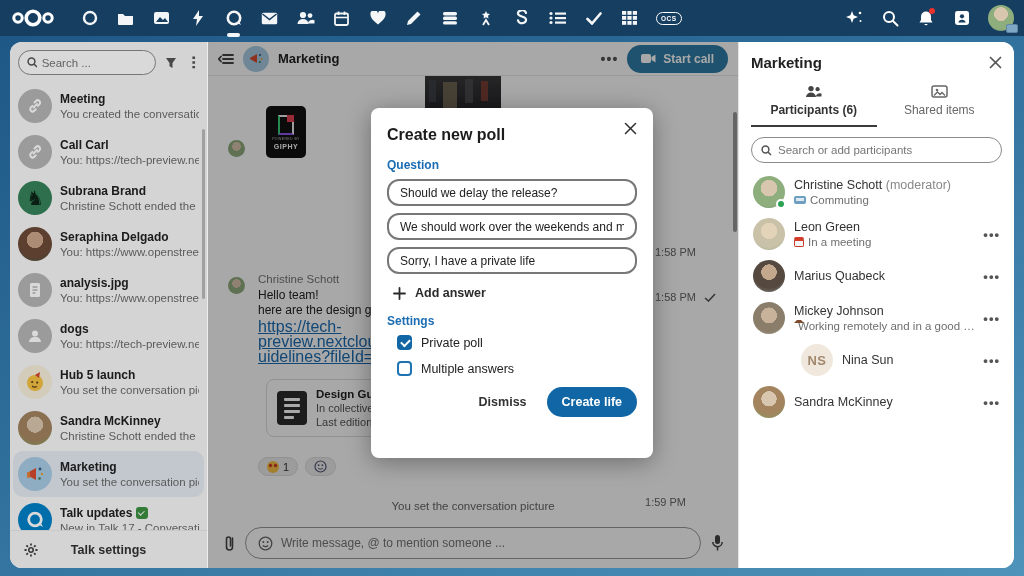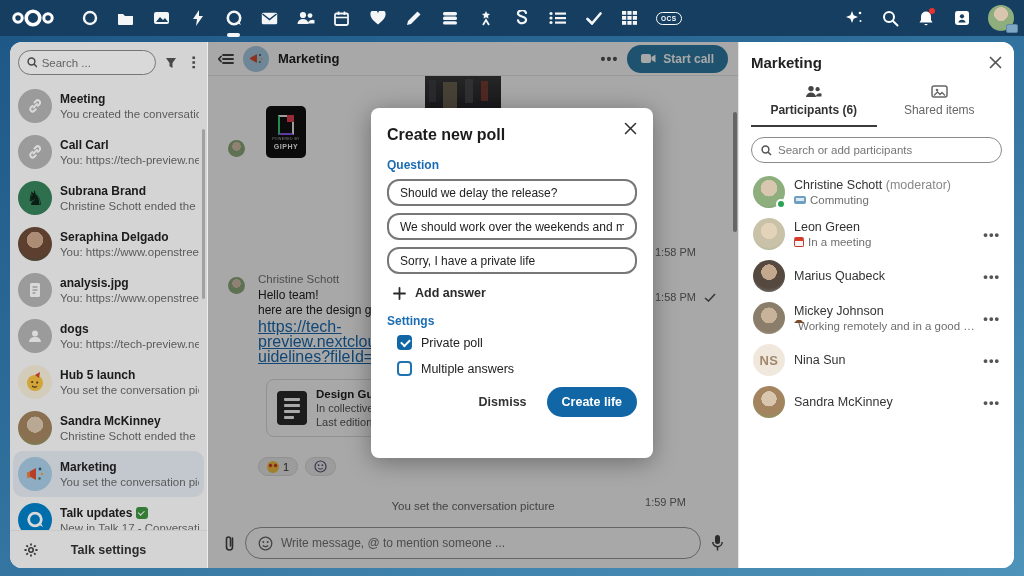--- a/index.html
+++ b/index.html
@@ -52,21 +52,21 @@
   .av-blue-talk { background:#0082c9; }
   .av-party { background:#f6efе0; background:#f8f0dc; }
   .av-mkt { background:#a8cce4; }
   .av-ph1 { background: radial-gradient(circle at 50% 38%, #caa58a 0 30%, #6e4a38 31% 62%, #3e5a46 100%); }
   .av-ph2 { background: radial-gradient(circle at 50% 40%, #d9c6ae 0 30%, #a3845f 31% 60%, #7fa060 100%); }
   .av-ph3 { background: radial-gradient(circle at 50% 38%, #d9c6ae 0 32%, #8fae7e 33% 70%, #5d7a52 100%); }
   .av-ph4 { background: radial-gradient(circle at 50% 40%, #e3d3b8 0 32%, #c9c2a8 33% 65%, #9aa98f 100%); }
   .av-ph5 { background: radial-gradient(circle at 50% 38%, #c4a88e 0 30%, #55493f 31% 62%, #8c8c8c 100%); }
   .av-ph6 { background: radial-gradient(circle at 50% 42%, #c8b39a 0 32%, #8a7d6a 33% 64%, #b0a896 100%); }
   .av-ns { background:#f1e8dd; color:#a1886d; font-size:13px; font-weight:bold;
-    letter-spacing:.5px; display:flex; align-items:center; justify-content:center; }
+    letter-spacing:.5px; display:flex; align-items:center; justify-content:center;margin-left:48px; }
   .cmeta { display:flex; flex-direction:column; gap:2px; overflow:hidden; }
   .cname { font-size:12px; font-weight:bold; color:#222; white-space:nowrap; overflow:hidden;
     text-overflow:ellipsis; display:flex; align-items:center; gap:4px; }
   .cprev { font-size:11.5px; color:#6b6b6b; white-space:nowrap; overflow:hidden; }
   .check-badge { width:12px; height:12px; min-width:12px; background:#3f9142; border-radius:3px;
     display:inline-flex; align-items:center; justify-content:center; }
   .check-badge::after { content:""; width:5px; height:3px; border-left:1.6px solid #fff;
     border-bottom:1.6px solid #fff; transform:rotate(-45deg) translate(0,-1px); }
   .lsb-scroll { position:absolute; right:2px; top:48px; width:3px; height:170px;
     background:#bdbdbd; border-radius:2px; z-index:2; }

